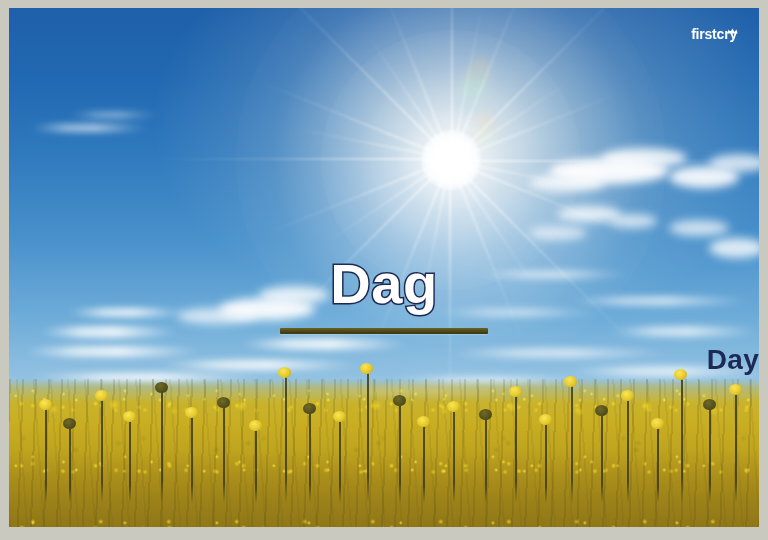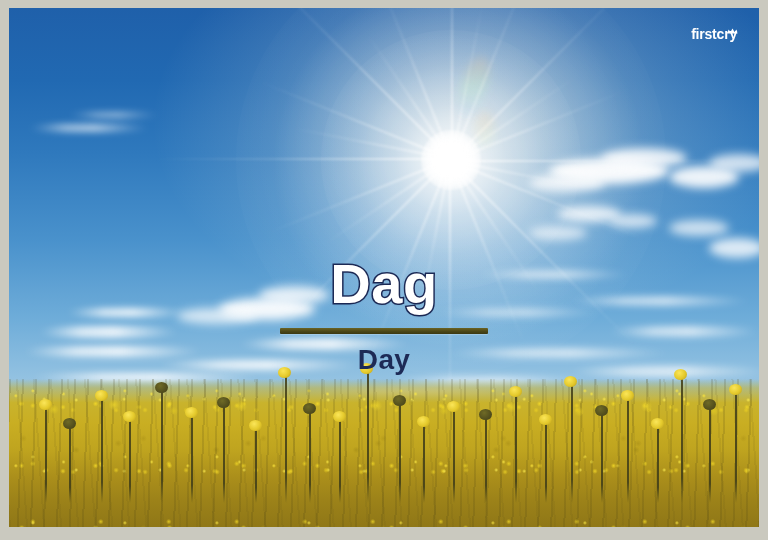--- a/index.html
+++ b/index.html
@@ -213,20 +213,21 @@
     margin:14px auto 10px;
     background:linear-gradient(to bottom,#6a6324,#4b4718 55%,#3b3812);
     border-radius:1px;
     box-shadow:0 1px 1px rgba(255,255,255,0.25);
   }
   .word-sub {
     font-size:28px;
     font-weight:bold;
     color:#1d2a56;
     letter-spacing:0.3px;
+    text-align:right;
   }
 
   
   .logo {
     position:absolute;
     right:22px; top:18px;
     text-align:center;
     color:#ffffff;
     line-height:1;
     user-select:none;

